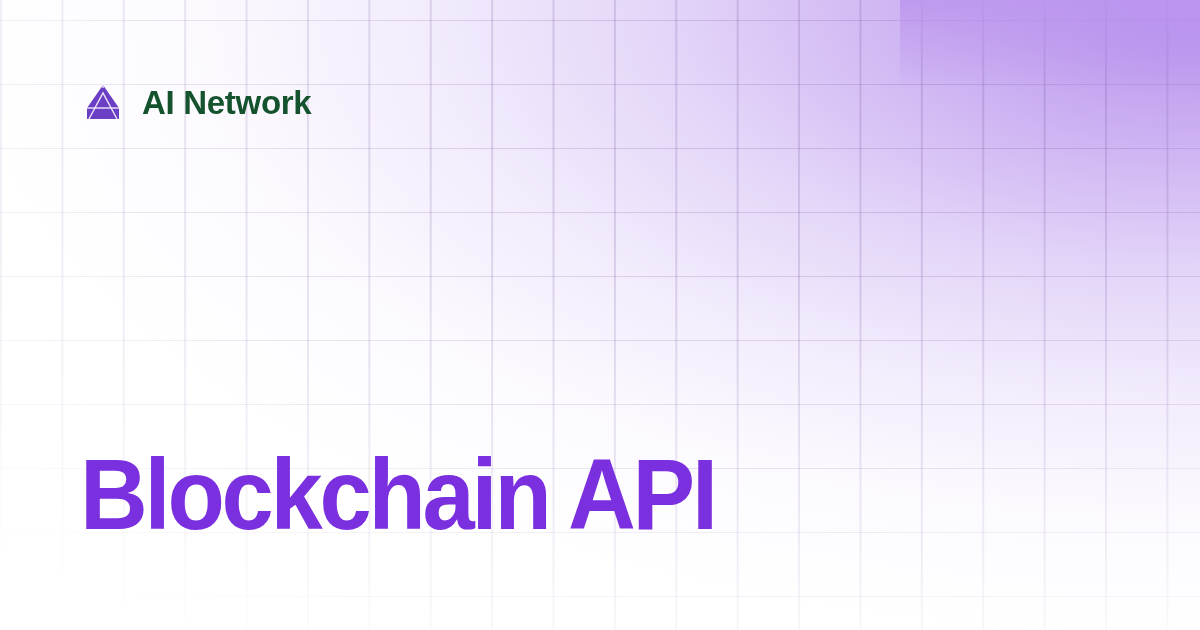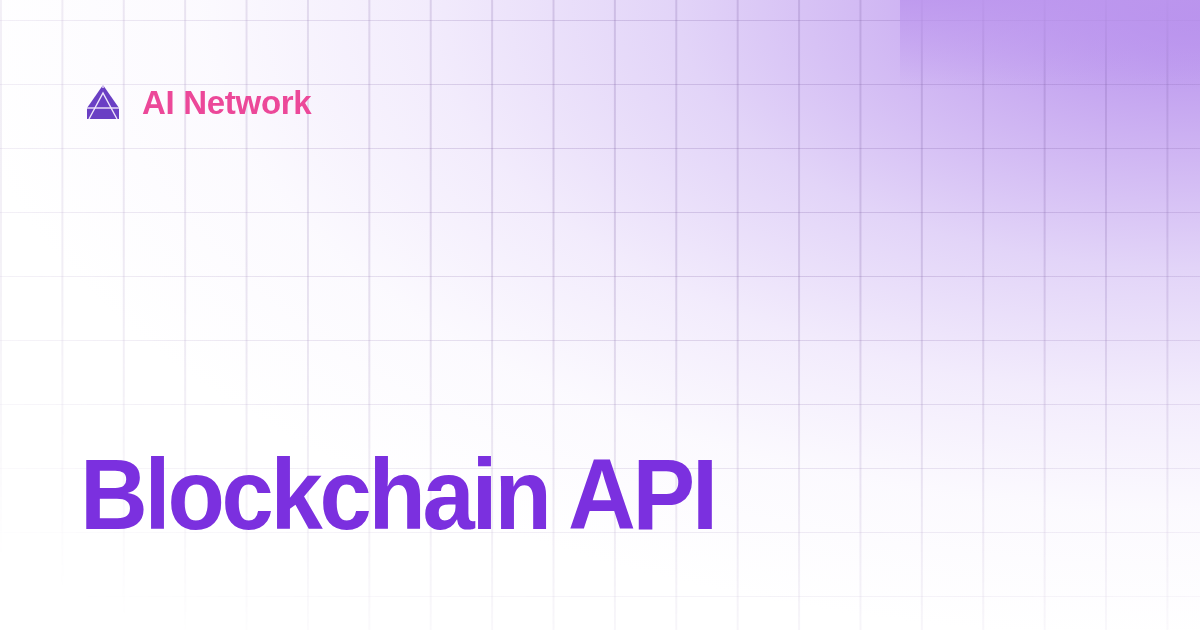--- a/index.html
+++ b/index.html
@@ -33,21 +33,21 @@
     position: absolute; right: 0; top: 0; width: 300px; height: 90px;
     background: linear-gradient(to bottom, rgba(188,150,238,0.85), rgba(188,150,238,0));
     pointer-events: none;
   }
   .brand {
     position: absolute; left: 86px; top: 84px;
     display: flex; align-items: center; gap: 22px;
   }
   .brand-logo { width: 34px; height: 36px; display: block; }
   .brand-name {
-    font-size: 33px; font-weight: 700; color: #ec4899;
+    font-size: 33px; font-weight: 700; color: #14532d;
     letter-spacing: -0.3px; line-height: 1;
   }
   .title {
     position: absolute; left: 80px; top: 444px;
     font-size: 101px; font-weight: 700; color: #7b30df;
     letter-spacing: -3.5px; line-height: 1;
     transform: scaleX(0.93); transform-origin: left center;
     white-space: nowrap;
   }
 </style>

